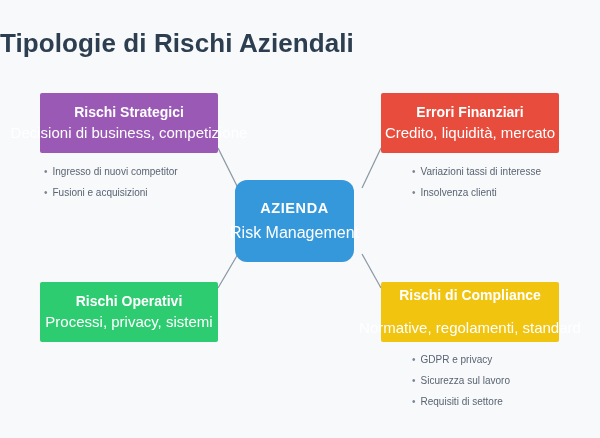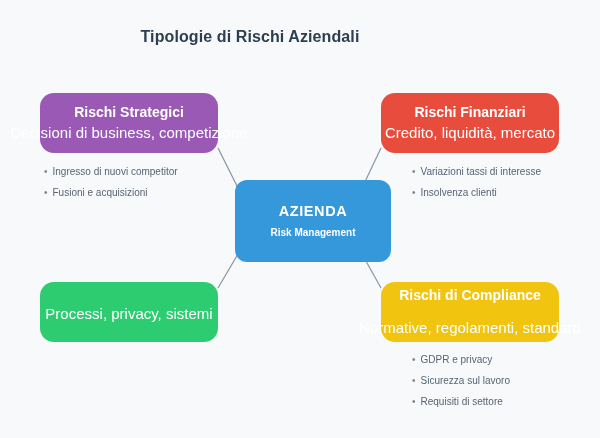--- a/index.html
+++ b/index.html
@@ -16,36 +16,35 @@
   #canvas {
     position: relative;
     width: 600px;
     height: 438px;
   }
   #page-title {
     position: absolute;
     top: 28px;
     left: 0;
     width: 500px;
-    text-align: center;
-    font-size: 16px;
+    font-size: 26px;
     font-weight: bold;
     color: #2c3e50;
     letter-spacing: 0.1px;
   }
   #connectors {
     position: absolute;
     top: 0;
     left: 0;
     width: 600px;
     height: 438px;
   }
   .node {
     position: absolute;
-    border-radius: 14px;
+    border-radius: 2px;
     box-sizing: border-box;
     display: flex;
     flex-direction: column;
     align-items: center;
     justify-content: center;
     color: #ffffff;
     text-align: center;
   }
   .node-title {
     font-size: 14px;
@@ -57,32 +56,31 @@
     font-size: 15px;
     font-weight: normal;
     line-height: 1.2;
     margin-top: 4px;
     white-space: nowrap;
   }
   
   #hub {
     left: 235px;
     top: 180px;
-    width: 156px;
+    width: 119px;
     height: 82px;
     border-radius: 12px;
   }
   #hub .node-title {
     font-size: 14.5px;
     letter-spacing: 0.6px;
   }
   #hub .node-sub {
-    font-size: 10px;
+    font-size: 16px;
     margin-top: 7px;
-    font-weight: bold;
   }
   
   #box-strategici {
     left: 40px;
     top: 93px;
     width: 178px;
     height: 60px;
   }
   #box-finanziari {
     left: 381px;
@@ -153,25 +151,26 @@
     <span class="node-title">AZIENDA</span>
     <span class="node-sub">Risk Management</span>
   </div>
 
   <div class="node" id="box-strategici" style="background:#9b59b6;">
     <span class="node-title">Rischi Strategici</span>
     <span class="node-sub">Decisioni di business, competizione</span>
   </div>
 
   <div class="node" id="box-finanziari" style="background:#e74c3c;">
-    <span class="node-title">Rischi Finanziari</span>
+    <span class="node-title">Errori Finanziari</span>
     <span class="node-sub">Credito, liquidità, mercato</span>
   </div>
 
   <div class="node" id="box-operativi" style="background:#2ecc71;">
+    <span class="node-title">Rischi Operativi</span>
     <span class="node-sub">Processi, privacy, sistemi</span>
   </div>
 
   <div class="node" id="box-compliance" style="background:#f1c40f;gap:12px;">
     <span class="node-title">Rischi di Compliance</span>
     <span class="node-sub">Normative, regolamenti, standard</span>
   </div>
 
   <div class="bullets" id="bullets-strategici">
     <span class="bullet-item">Ingresso di nuovi competitor</span>

